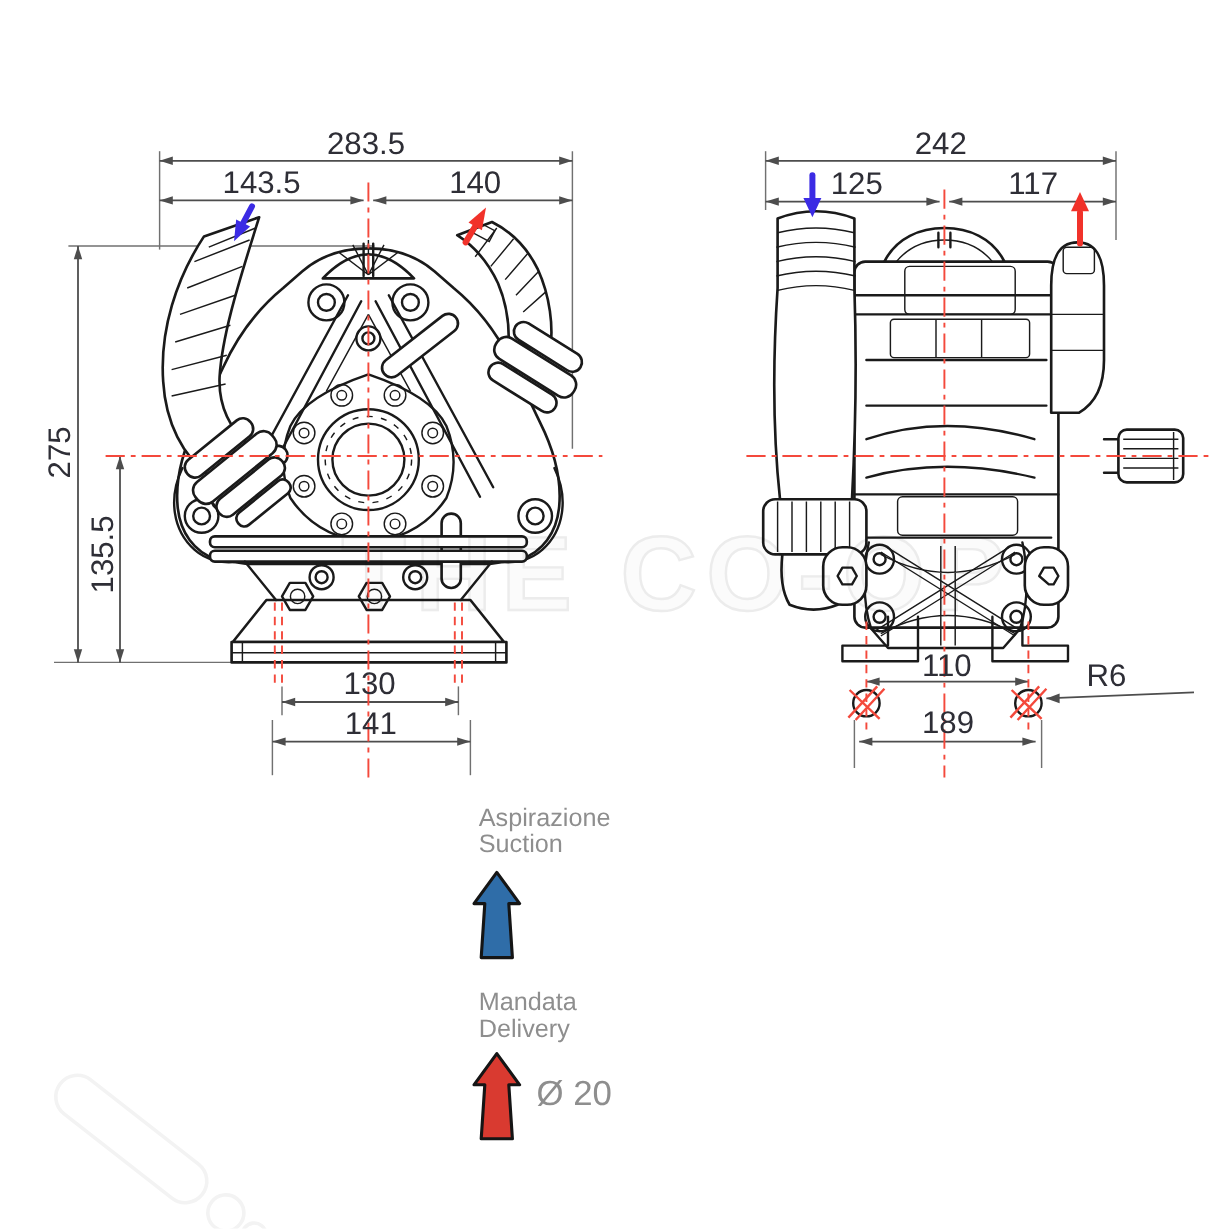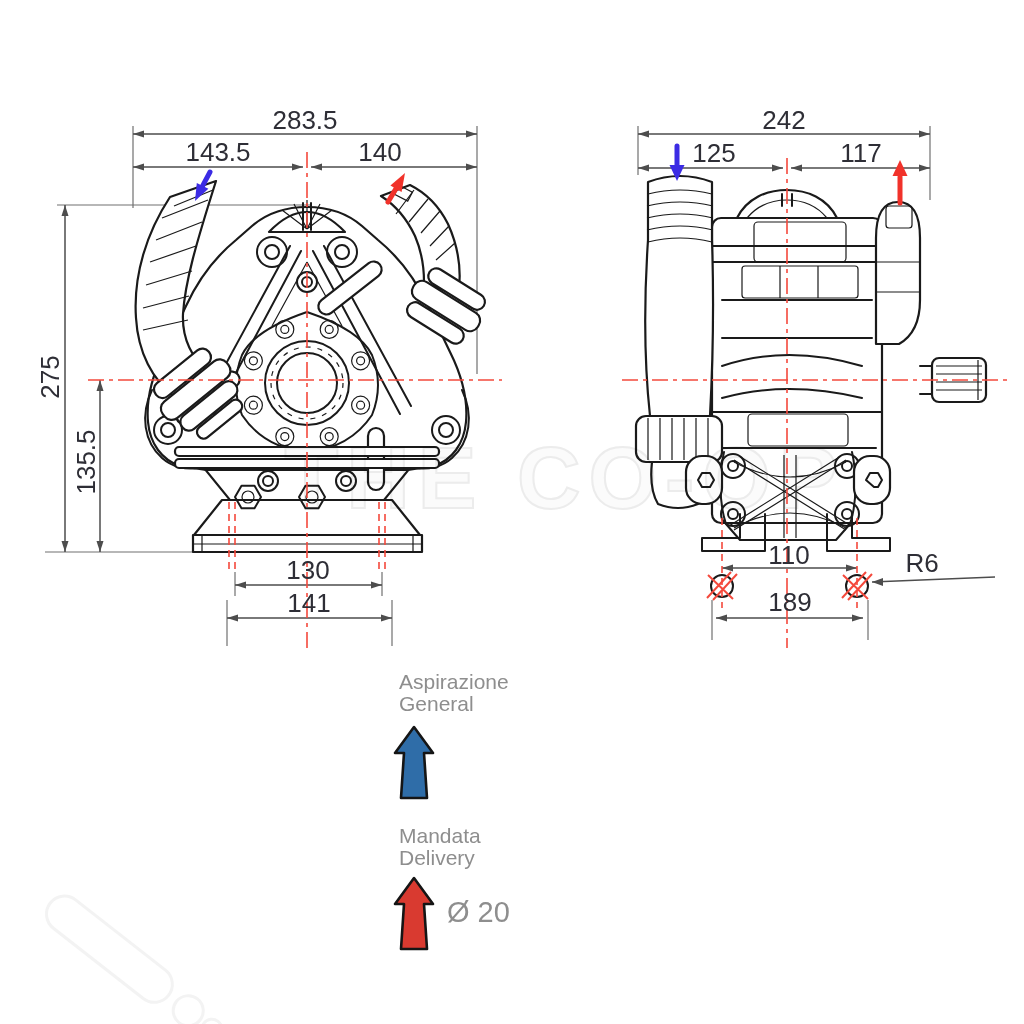--- a/index.html
+++ b/index.html
@@ -345,33 +345,33 @@
     <rect class="faint" x="252" y="944" width="26" height="26" rx="4"></rect>
   </g>
 </svg>
 
   <div id="watermark">
     <div class="wm-title">THE CO-OP</div>
   </div>
 
   <div class="dim-label" style="left:305px;top:120px">283.5</div>
   <div class="dim-label" style="left:218px;top:152px">143.5</div>
-  <div class="dim-label" style="left:380px;top:152px">140</div>
+  <div class="dim-label" style="left:396px;top:152px">140</div>
   <div class="dim-label rot" style="left:50px;top:377px">275</div>
   <div class="dim-label rot" style="left:86px;top:462px">135.5</div>
   <div class="dim-label" style="left:308px;top:570px">130</div>
   <div class="dim-label" style="left:309px;top:603px">141</div>
 
   <div class="dim-label" style="left:784px;top:120px">242</div>
   <div class="dim-label" style="left:714px;top:153px">125</div>
   <div class="dim-label" style="left:861px;top:153px">117</div>
   <div class="dim-label" style="left:789px;top:555px">110</div>
   <div class="dim-label" style="left:790px;top:602px">189</div>
   <div class="dim-label" style="left:922px;top:563px">R6</div>
 
   <div class="legend-label" style="left:399px;top:671px">Aspirazione</div>
-  <div class="legend-label" style="left:399px;top:693px">General</div>
+  <div class="legend-label" style="left:399px;top:693px">Suction</div>
 
   <div class="legend-label" style="left:399px;top:825px">Mandata</div>
   <div class="legend-label" style="left:399px;top:847px">Delivery</div>
   <div class="legend-size" style="left:447px;top:896px">Ø 20</div>
 
 </div>
 
 </body></html>

